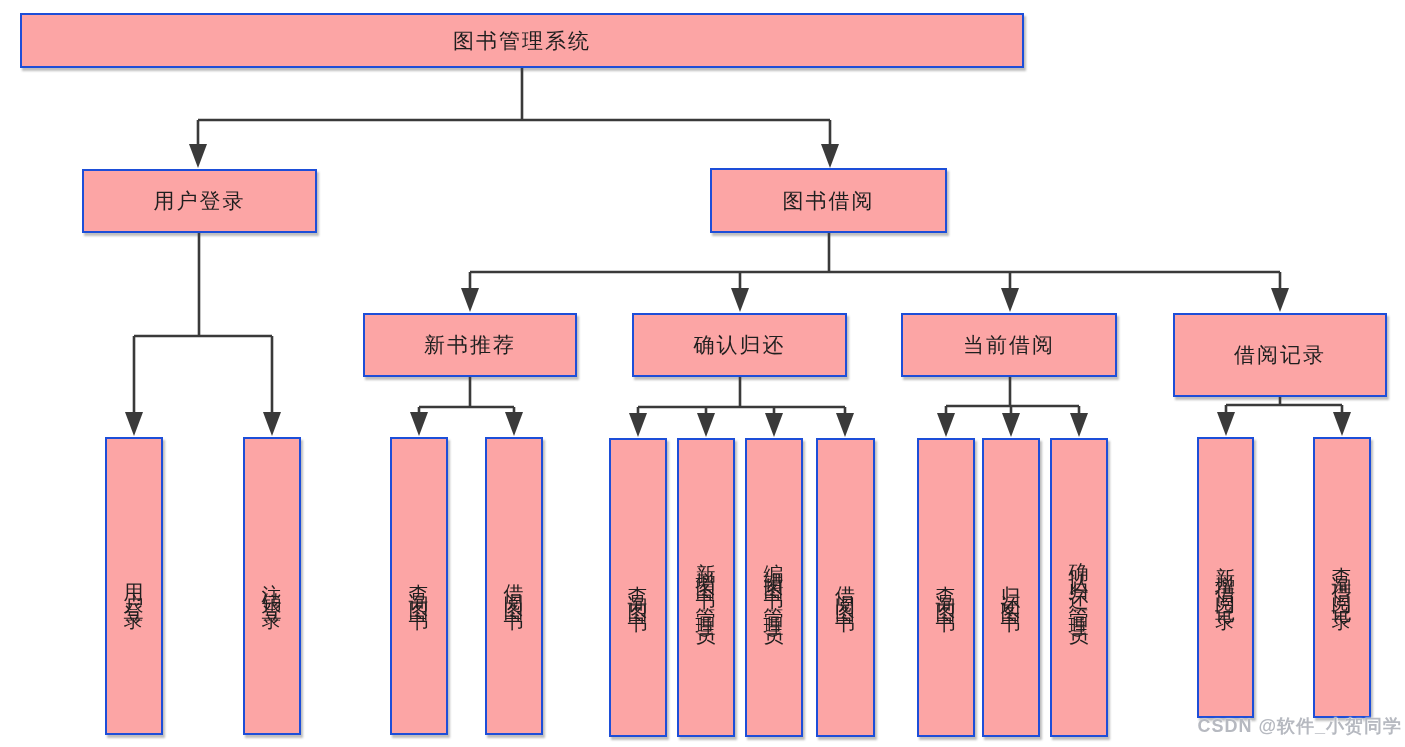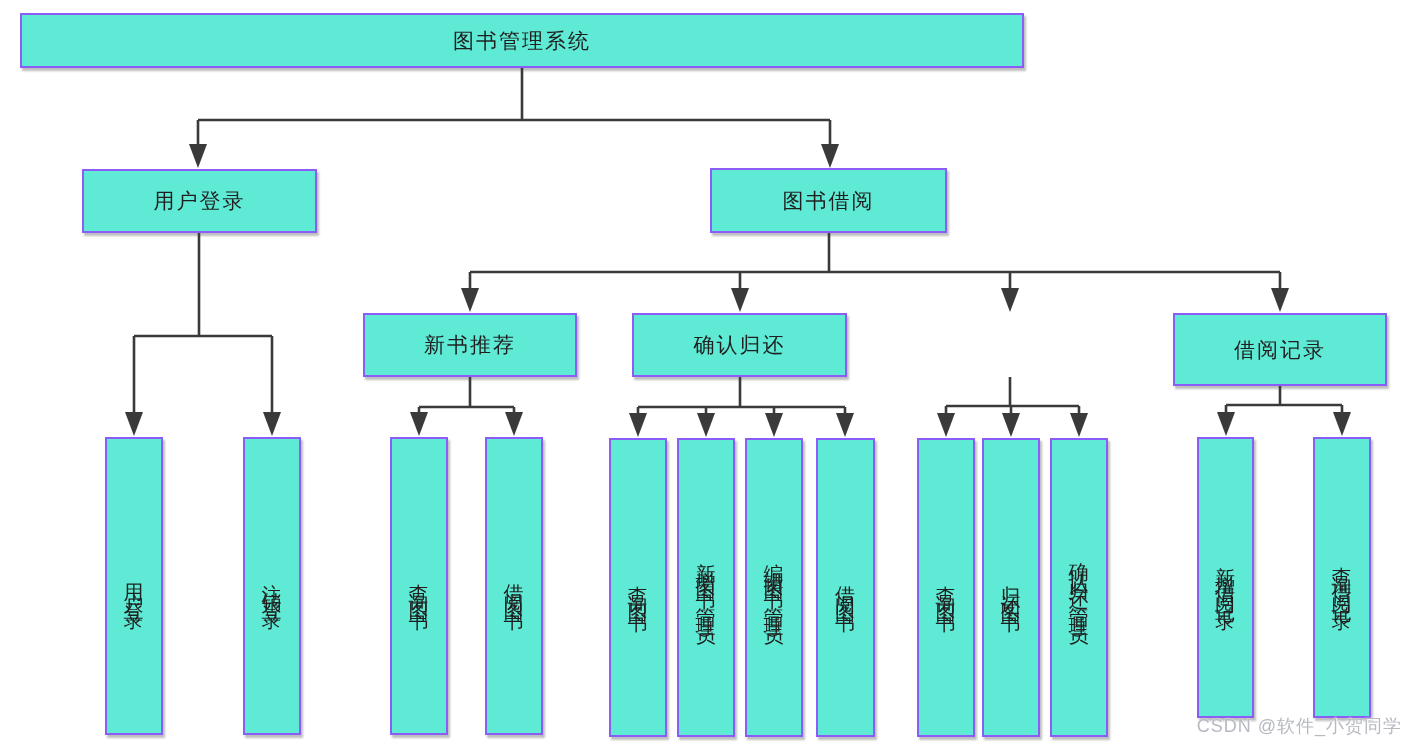--- a/index.html
+++ b/index.html
@@ -1,28 +1,28 @@
 <!DOCTYPE html>
 <html><head>
 <meta charset="utf-8">
 <style>
   html,body{margin:0;padding:0;background:#ffffff;}
   body{width:1405px;height:747px;position:relative;overflow:hidden;
        font-family:"Liberation Sans","DejaVu Sans",sans-serif;color:#1f1f1f;}
   .stage{position:absolute;left:0;top:0;width:1405px;height:747px;background:#ffffff;}
   .connectors{position:absolute;left:0;top:0;z-index:1;}
-  .node{position:absolute;z-index:2;background:#5eead4;border:2px solid #8b5cf6;
+  .node{position:absolute;z-index:2;background:#fca5a5;border:2px solid #1d4ed8;
         box-shadow:2px 3px 2px rgba(70,70,70,0.35);
         display:flex;align-items:center;justify-content:center;box-sizing:border-box;}
   .hnode{font-size:21px;letter-spacing:2px;white-space:nowrap;}
   .leaf span{writing-mode:vertical-rl;text-orientation:mixed;
              font-size:20px;letter-spacing:9px;line-height:1.0;}
   .watermark{position:absolute;right:3px;top:714px;z-index:3;font-size:18px;
              color:#b6b9c0;letter-spacing:1px;white-space:nowrap;
-             text-shadow:0 0 2px #ffffff,1px 1px 0 rgba(255,255,255,0.8);}
+             text-shadow:0 0 2px #ffffff,1px 1px 0 rgba(255,255,255,0.8);font-weight:bold;}
 </style>
 </head>
 <body>
 
 <div class="stage">
 
   <svg class="connectors" width="1405" height="747" viewBox="0 0 1405 747" aria-hidden="true">
     <path fill="none" stroke="#3a3a3a" stroke-width="2.6" d="
       M522 68 V120 M198 120 H830 M198 120 V148 M830 120 V148
       M199 233 V336 M134 336 H272 M134 336 V416 M272 336 V416
@@ -54,21 +54,24 @@
   <div class="node hnode" style="left:710px;top:168px;width:237px;height:65px">
     <span>图书借阅</span>
   </div>
 
   <div class="node hnode" style="left:363px;top:313px;width:214px;height:64px">
     <span>新书推荐</span>
   </div>
   <div class="node hnode" style="left:632px;top:313px;width:215px;height:64px">
     <span>确认归还</span>
   </div>
-  <div class="node hnode" style="left:1173px;top:313px;width:214px;height:73px">
+  <div class="node hnode" style="left:901px;top:313px;width:216px;height:64px">
+    <span>当前借阅</span>
+  </div>
+  <div class="node hnode" style="left:1173px;top:313px;width:214px;height:84px">
     <span>借阅记录</span>
   </div>
 
   <div class="node leaf" style="left:105px;top:437px;width:58px;height:298px">
     <span>用户登录</span>
   </div>
   <div class="node leaf" style="left:243px;top:437px;width:58px;height:298px">
     <span>注销登录</span>
   </div>
 

